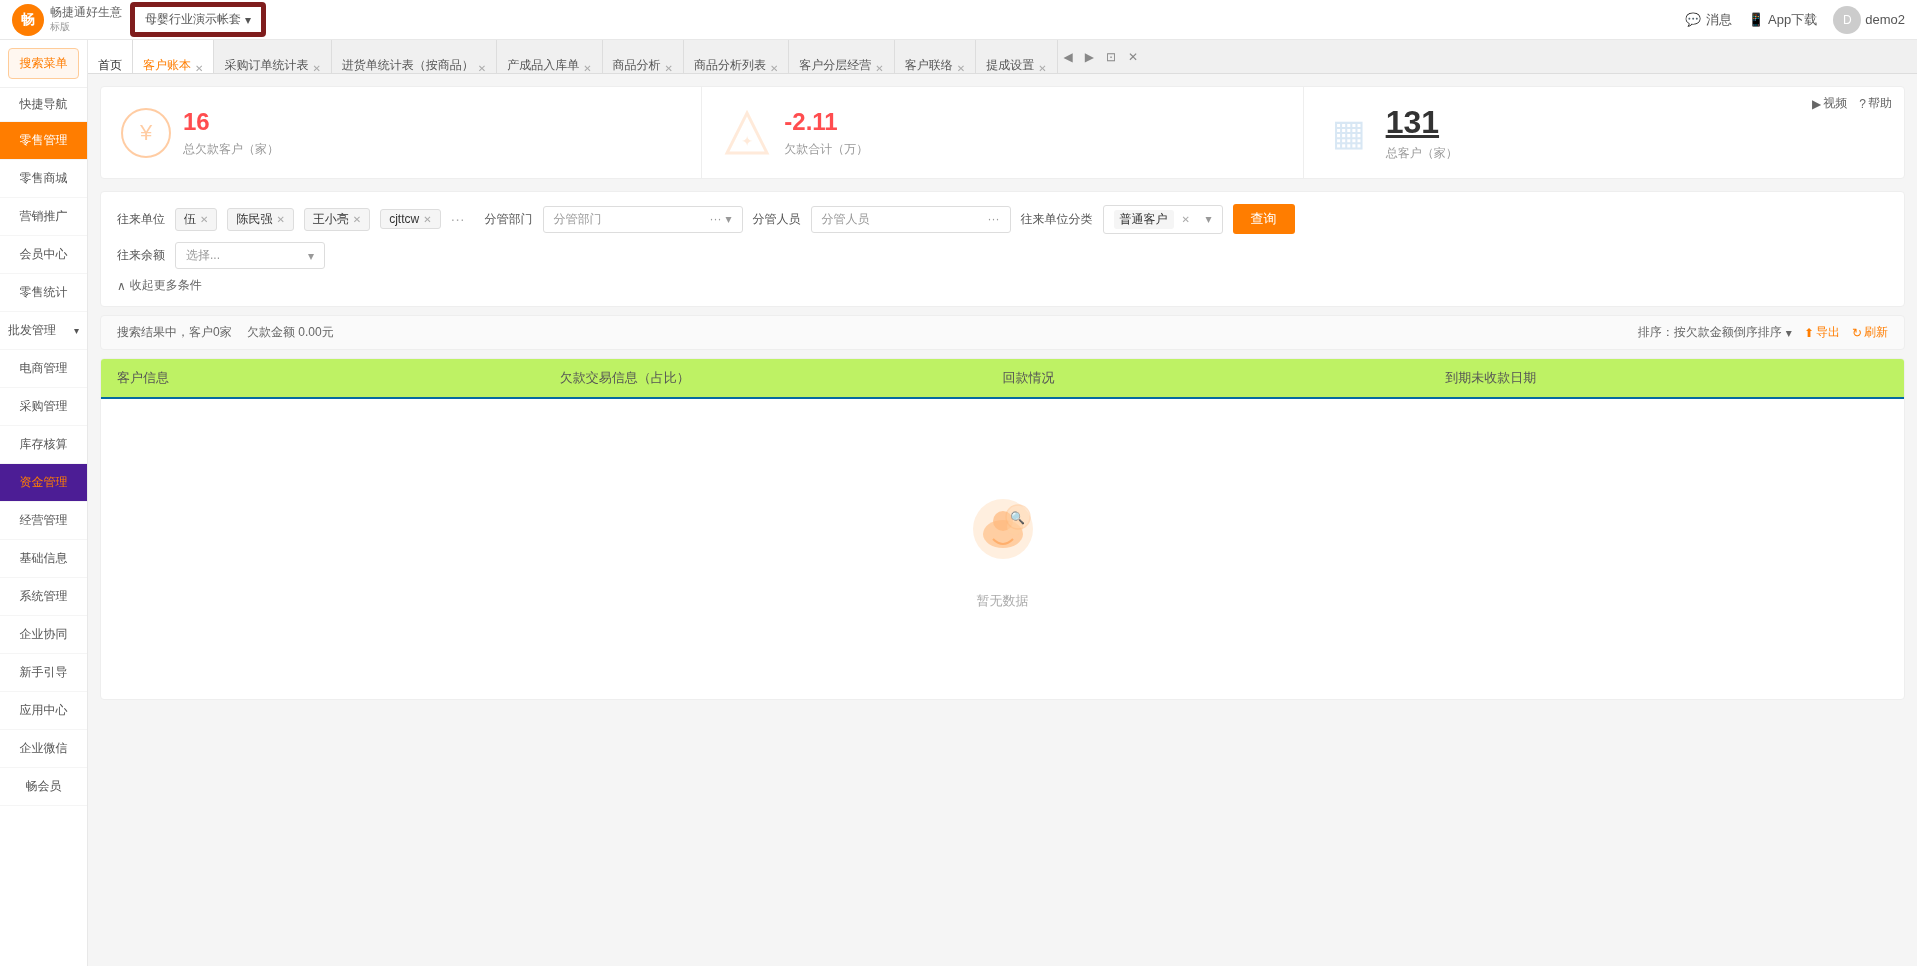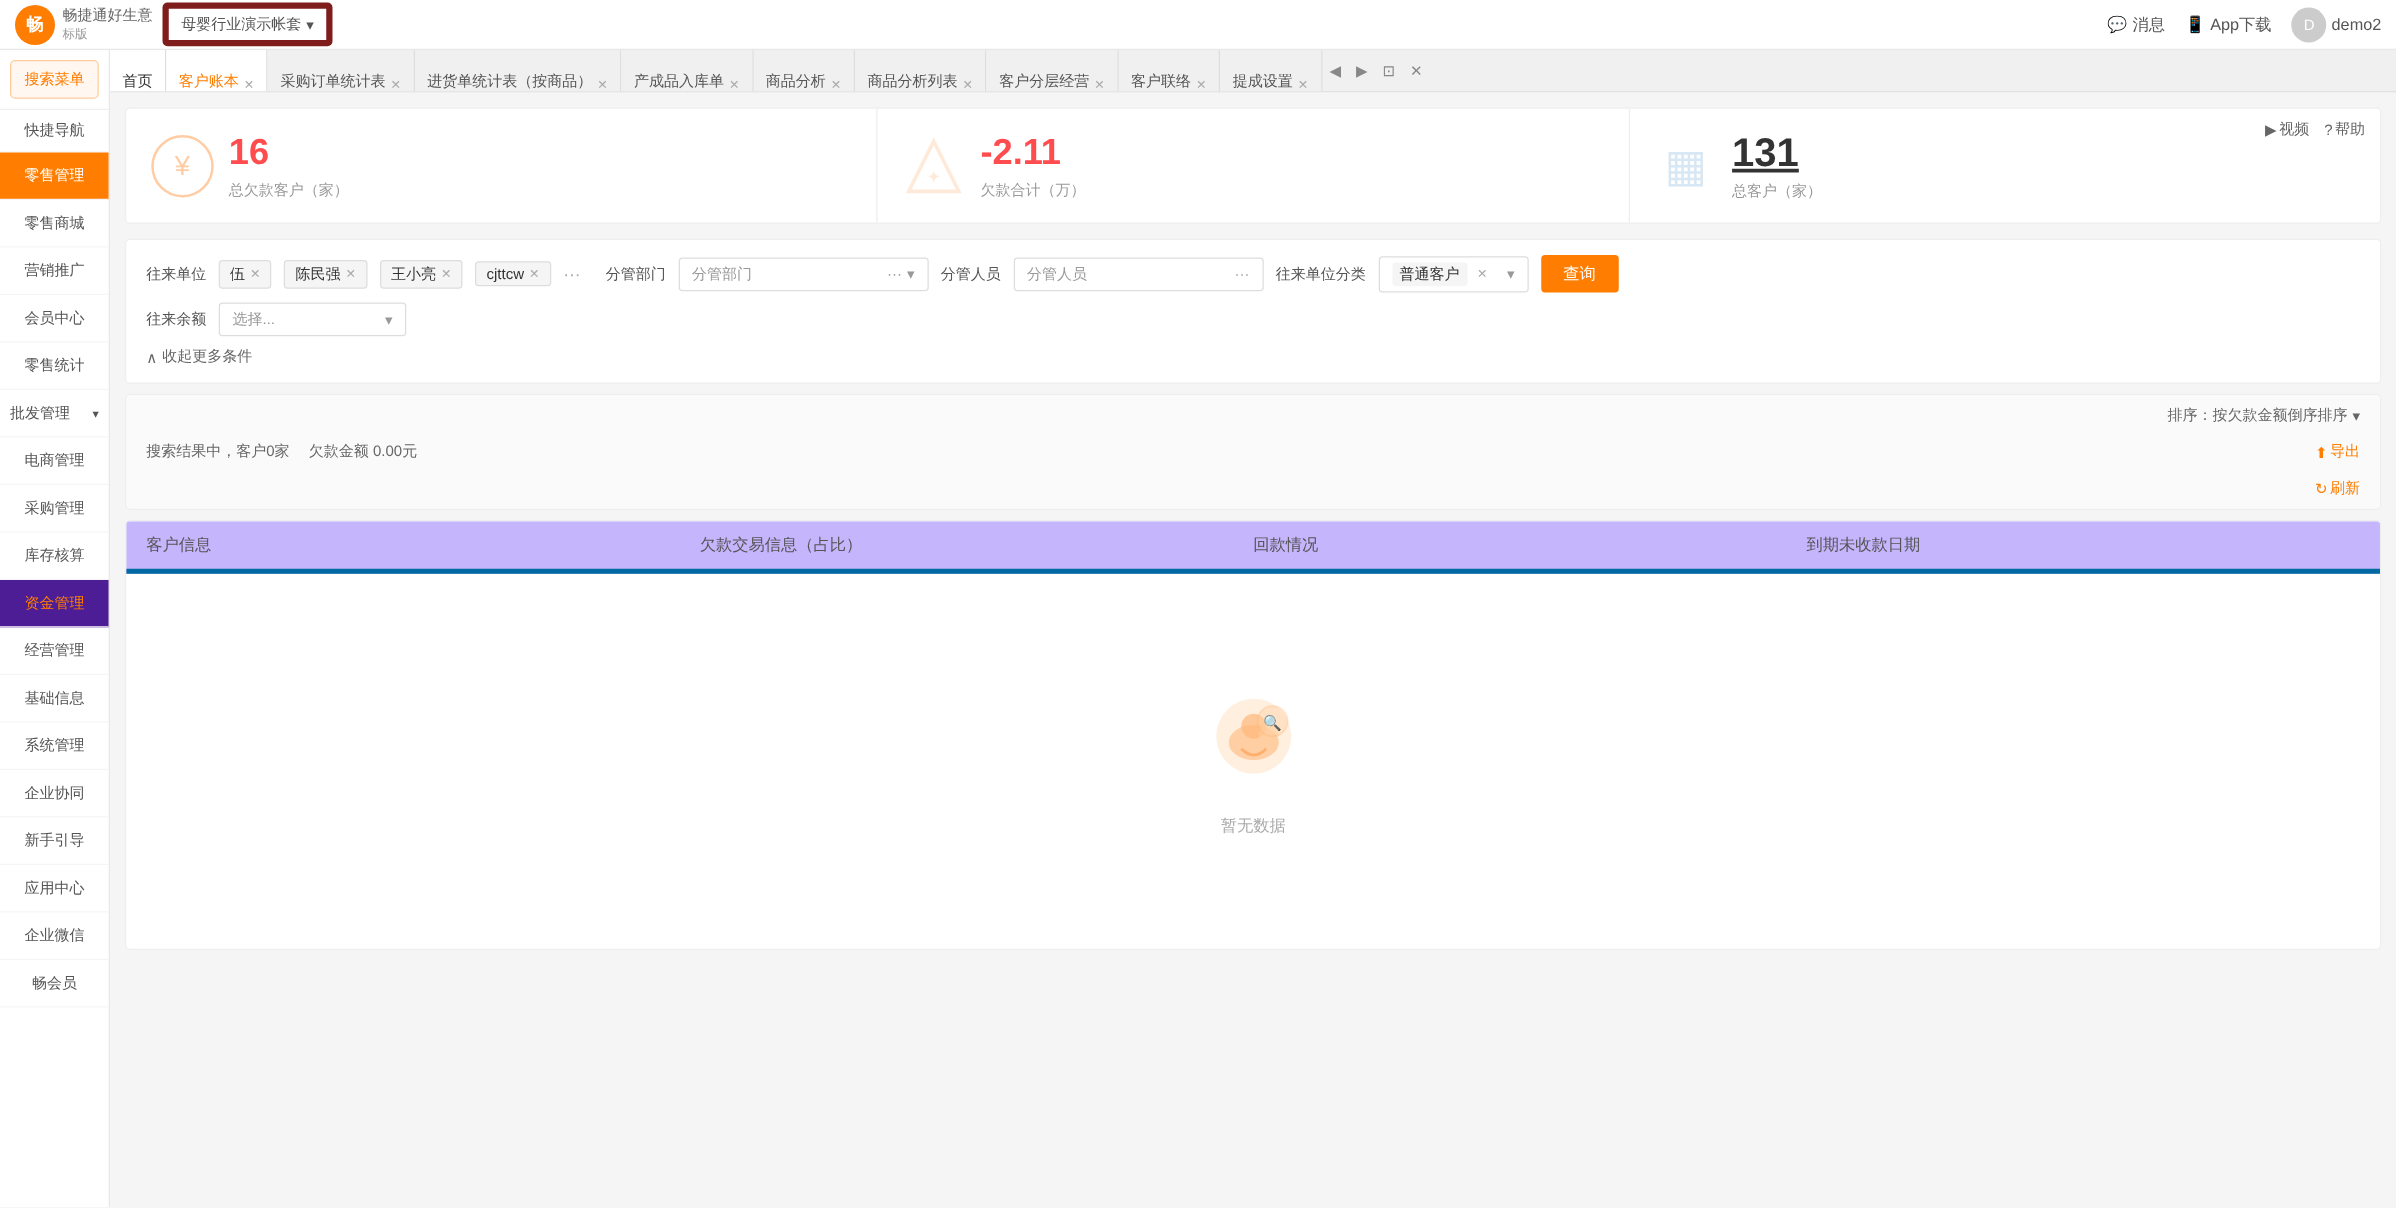--- a/index.html
+++ b/index.html
@@ -40,47 +40,47 @@
     .tab-item.home { background: #fff; color: #333; }
     .tab-nav-btn { padding: 0 6px; height: 34px; display: flex; align-items: center; cursor: pointer; color: #888; font-size: 12px; flex-shrink: 0; }
 
     
     .page-content { flex: 1; overflow-y: auto; padding: 12px; background: #f5f5f5; }
 
     
     .stats-row { display: flex; gap: 0; background: #fff; margin-bottom: 12px; border: 1px solid #eee; border-radius: 4px; }
     .stat-card { flex: 1; padding: 16px 20px; position: relative; display: flex; flex-direction: column; justify-content: center; }
     .stat-card:not(:last-child) { border-right: 1px solid #eee; }
-    .stat-number { font-size: 29px; font-weight: bold; color: #ff4d4f; line-height: 1.2; }
+    .stat-number { font-size: 24px; font-weight: bold; color: #ff4d4f; line-height: 1.2; }
     .stat-number.negative { color: #ff4d4f; }
     .stat-number.bold-black { font-size: 32px; font-weight: bold; color: #333; text-decoration: underline; }
     .stat-label { font-size: 12px; color: #999; margin-top: 4px; }
 
     
     .filter-area { background: #fff; padding: 12px 16px; margin-bottom: 8px; border-radius: 4px; border: 1px solid #eee; }
     .filter-row { display: flex; align-items: center; gap: 10px; margin-bottom: 8px; flex-wrap: wrap; }
     .filter-label { font-size: 12px; color: #555; white-space: nowrap; }
     .filter-tag { display: inline-flex; align-items: center; padding: 2px 8px; background: #f5f5f5; border: 1px solid #ddd; border-radius: 3px; font-size: 12px; color: #333; gap: 4px; }
     .filter-tag .tag-close { color: #aaa; cursor: pointer; font-size: 10px; }
     .filter-more { color: #aaa; font-size: 14px; cursor: pointer; }
     .filter-select { display: flex; align-items: center; gap: 4px; padding: 4px 10px; border: 1px solid #ddd; border-radius: 3px; min-width: 120px; background: #fff; font-size: 12px; color: #999; cursor: pointer; }
     .filter-select-wide { min-width: 200px; }
     .search-btn { padding: 6px 18px; background: #ff7d00; color: #fff; border: none; border-radius: 3px; cursor: pointer; font-size: 13px; }
     .collapse-btn { display: flex; align-items: center; gap: 4px; color: #666; font-size: 12px; cursor: pointer; margin: 0 auto; }
 
     
     .result-bar { display: flex; align-items: center; justify-content: space-between; padding: 8px 16px; background: #fafafa; border: 1px solid #eee; border-radius: 4px; margin-bottom: 8px; }
     .result-info { font-size: 12px; color: #666; }
-    .result-actions { display: flex; align-items: flex-end; gap: 12px; font-size: 12px; color: #555; flex-direction: column; }
+    .result-actions { display: flex; align-items: flex-start; gap: 12px; font-size: 12px; color: #555; }
     .result-sort { display: flex; align-items: center; gap: 4px; color: #666; cursor: pointer; }
     .action-link { display: flex; align-items: center; gap: 2px; cursor: pointer; color: #ff7d00; }
 
     
     .data-table { background: #fff; border: 1px solid #eee; border-radius: 4px; overflow: hidden; }
-    .table-header { display: grid; grid-template-columns: 2fr 2fr 2fr 2fr; padding: 10px 16px; background: #c4b5fd; border-bottom: 4px solid #0369a1; font-size: 13px; font-weight: 500; color: #555; }
+    .table-header { display: grid; grid-template-columns: 2fr 2fr 2fr 2fr; padding: 10px 16px; background: #bef264; border-bottom: 2px solid #0369a1; font-size: 13px; font-weight: 500; color: #555; }
     .table-body { min-height: 300px; display: flex; flex-direction: column; align-items: center; justify-content: center; padding: 60px 0; }
     .empty-text { font-size: 13px; color: #aaa; }
   </style>
 </head>
 <body>
 
 <div class="top-bar">
   <div class="top-bar-left">
     <div class="logo-area">
       <div class="logo-icon">畅</div>

